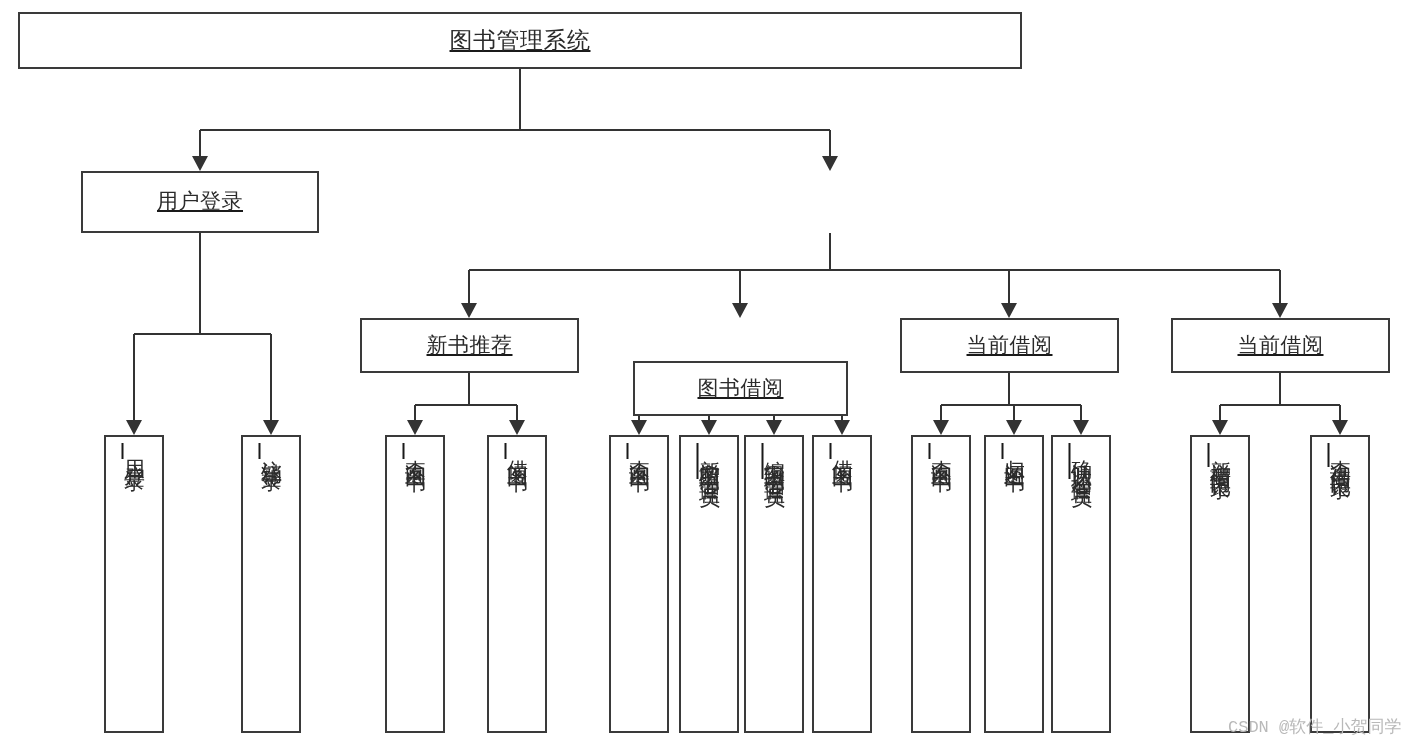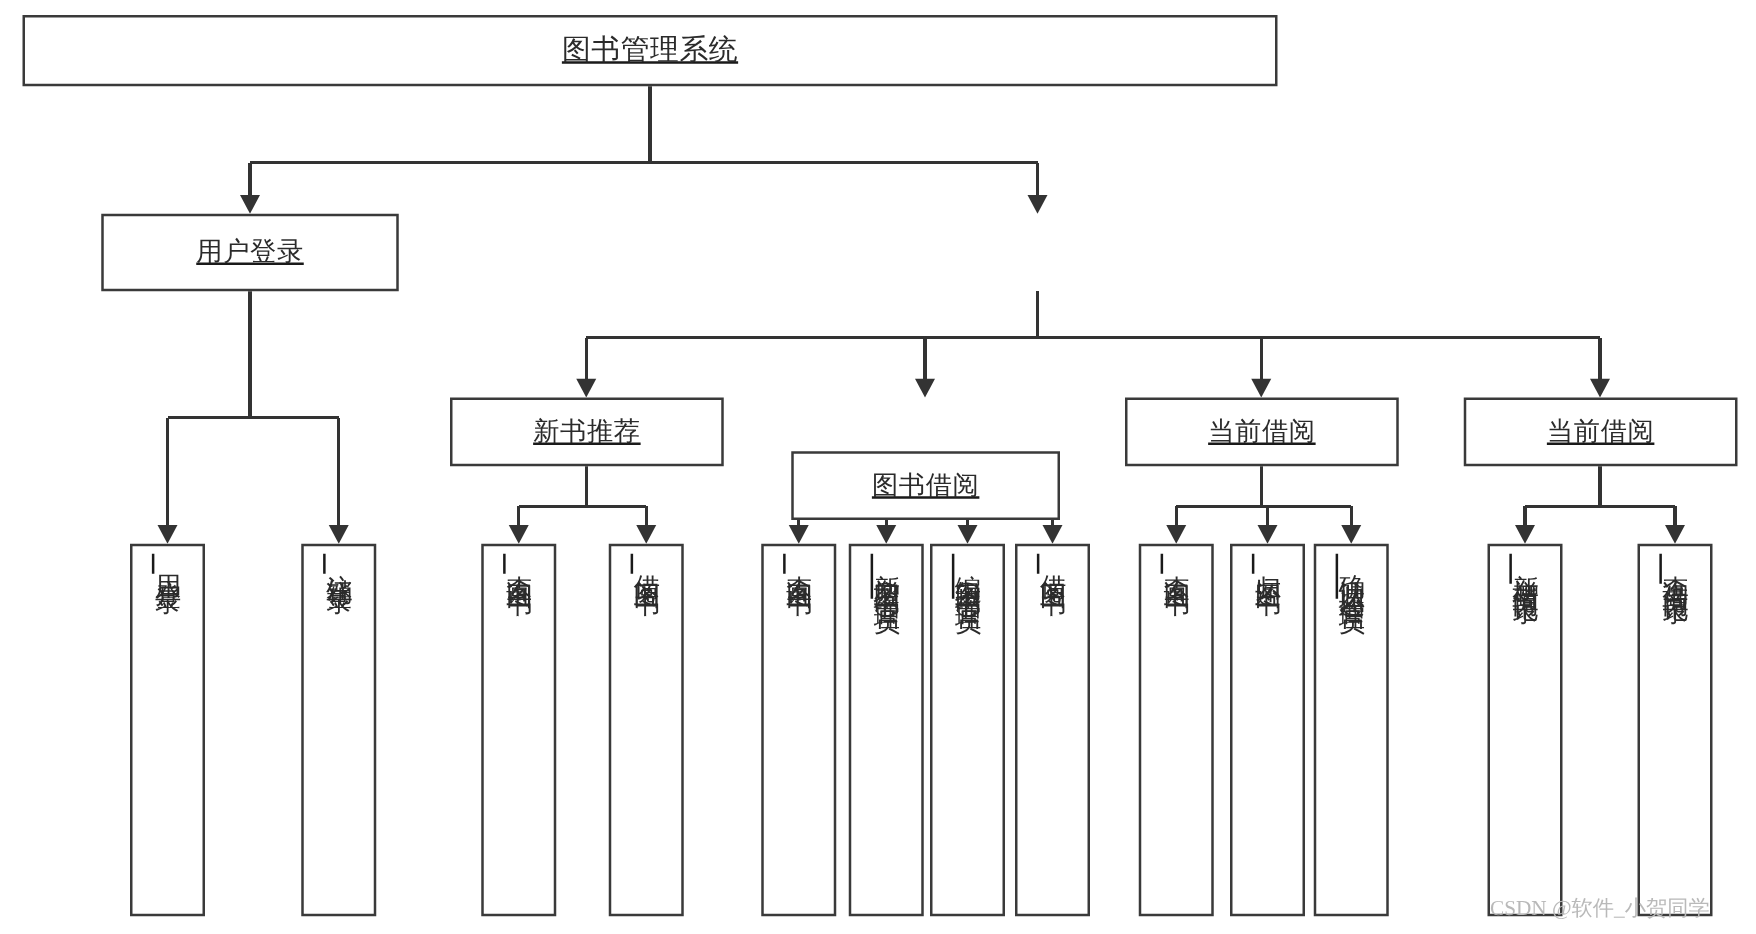--- a/index.html
+++ b/index.html
@@ -68,21 +68,22 @@
     letter-spacing: 4px;
     line-height: 1;
     white-space: nowrap;
   }
   .watermark {
     position: absolute;
     font-size: 17px;
     color: #b9b9b9;
     white-space: nowrap;
     z-index: 5;
-    font-family: Liberation Serif, serif;
+    font-family: Liberation Mono, monospace;
+    padding-left: 36px;
   }
 </style>
 </head>
 <body>
 
 <div id="canvas">
 
   <svg id="edges" viewBox="0 0 1405 747">
       <line x1="520" y1="69" x2="520" y2="130" stroke="#333333" stroke-width="2.5" shape-rendering="crispEdges"></line>
       <line x1="200" y1="130" x2="830" y2="130" stroke="#333333" stroke-width="2.5" shape-rendering="crispEdges"></line>

